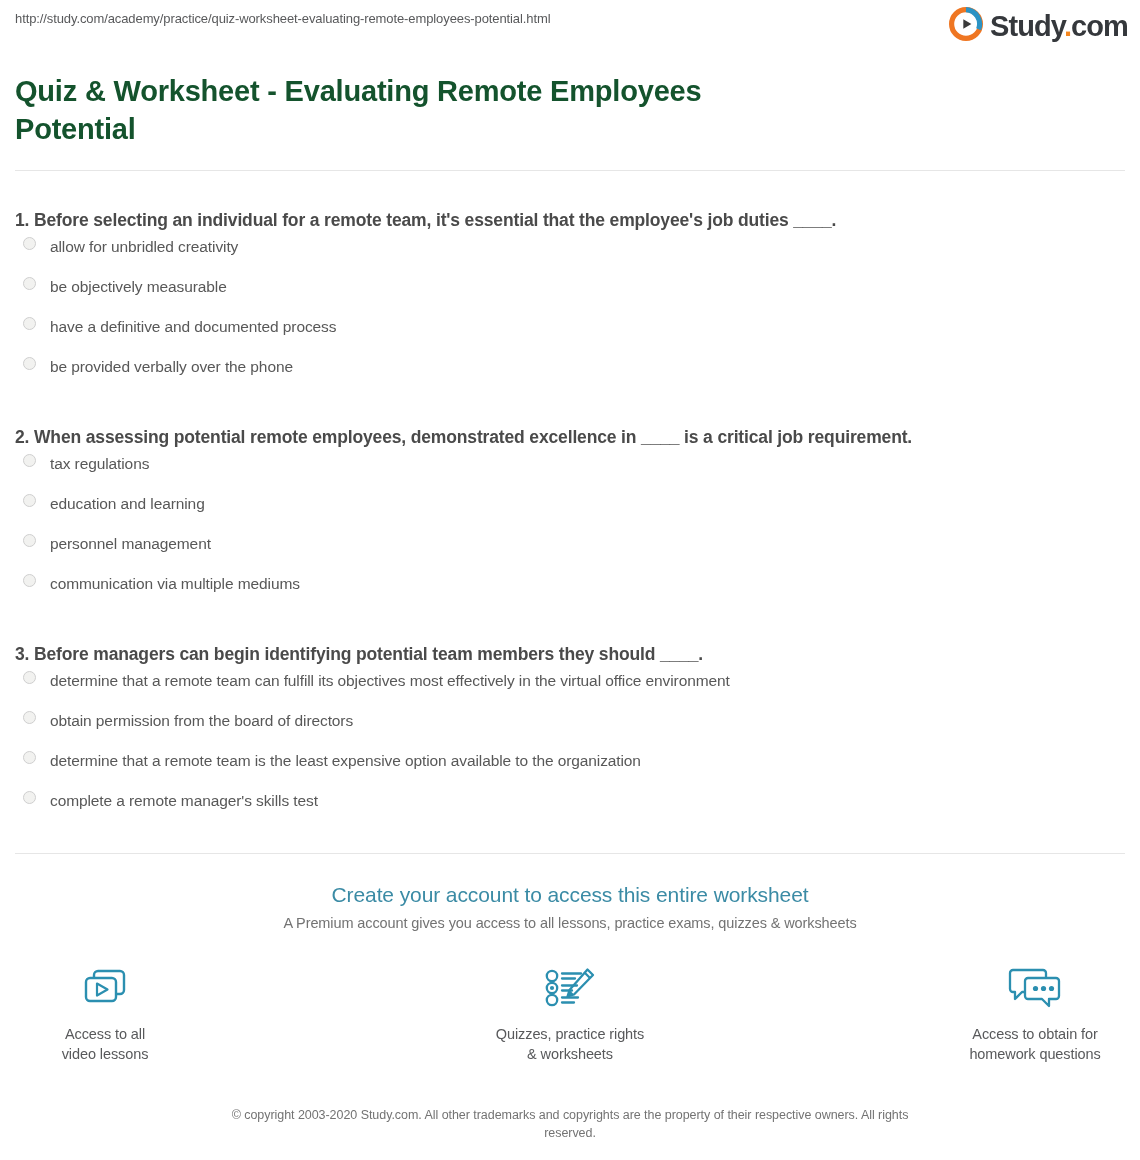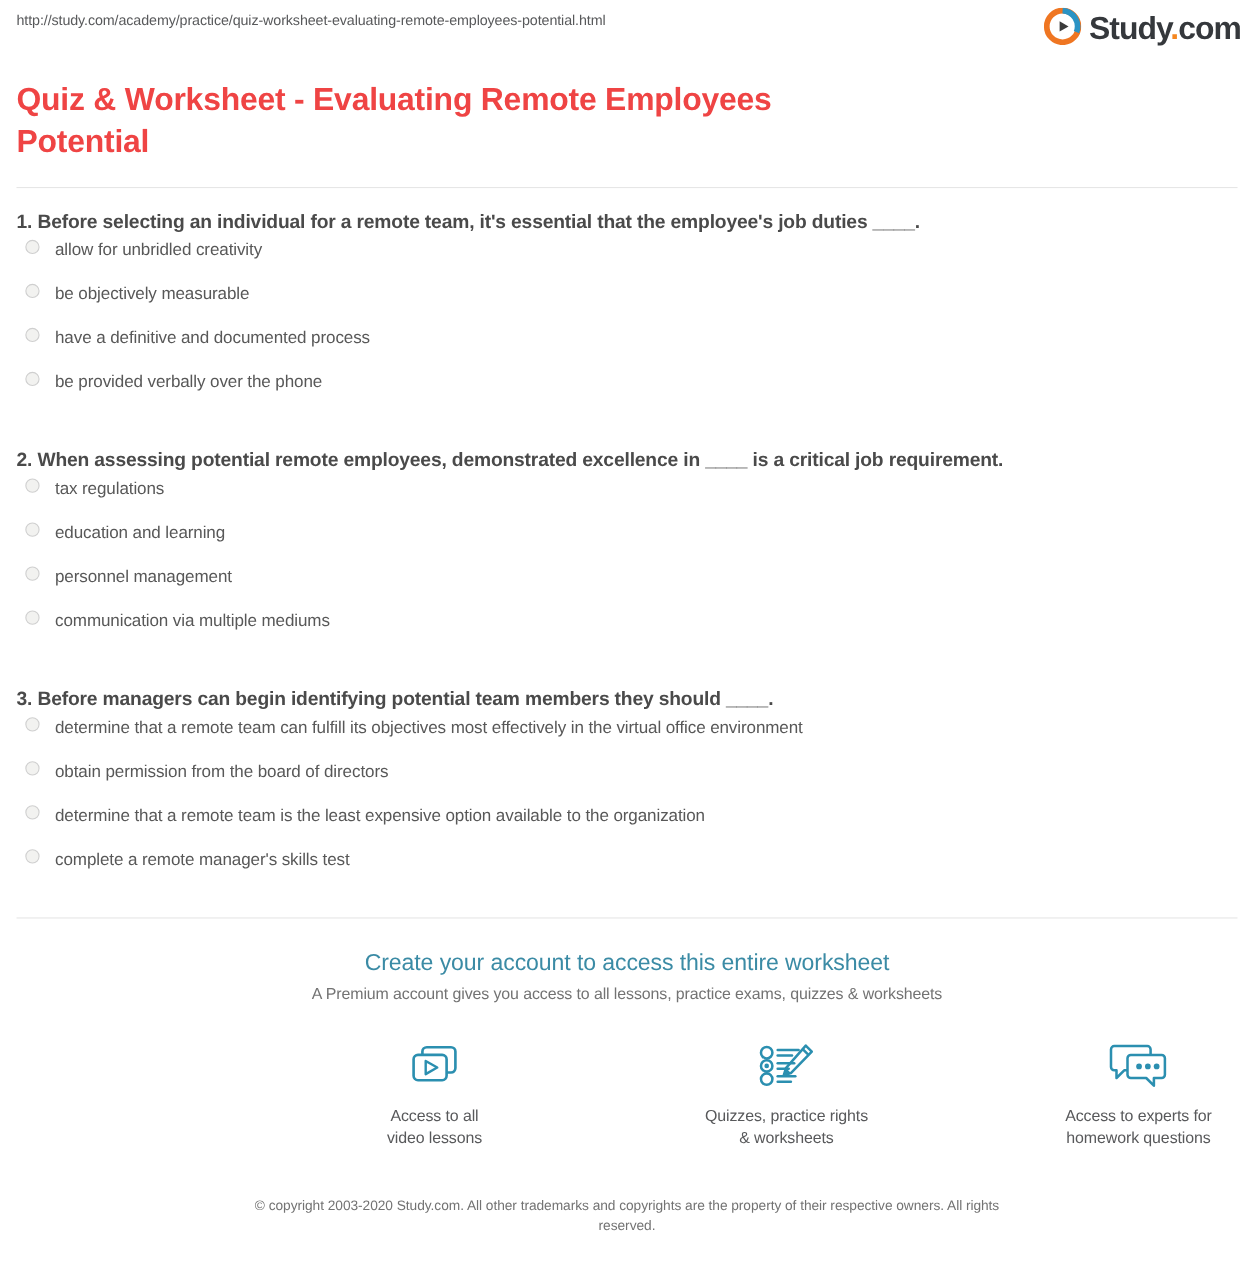--- a/index.html
+++ b/index.html
@@ -57,34 +57,34 @@
   .logo-text .dot { color: #f5871f; }
 
   
   .page {
     padding: 0 15px;
   }
   h1.title {
     font-size: 29px;
     line-height: 38px;
     font-weight: 700;
-    color: #ef4444;
+    color: #14532d;
     margin: 14px 0 0 0;
     max-width: 760px;
     letter-spacing: -0.2px;
   }
   .rule {
     border: 0;
     border-top: 1px solid #e6e6e6;
     margin: 22px 0 0 0;
   }
 
   
   .question-block { margin-top: 29px; }
-  .question-block.first { margin-top: 19px; }
+  .question-block.first { margin-top: 38px; }
   .qtext {
     font-size: 17.5px;
     font-weight: 700;
     color: #4a4a4a;
     line-height: 22px;
     letter-spacing: -0.15px;
     margin: 0 0 6px 0;
   }
   .options { margin: 0; padding: 0; list-style: none; }
   .option {
@@ -120,21 +120,21 @@
   }
   .cta-sub {
     font-size: 14.5px;
     color: #737373;
     margin: 7px 0 0 0;
     letter-spacing: -0.1px;
   }
   .perks {
     margin-top: 28px;
     display: flex;
-    justify-content: flex-end;
+    justify-content: space-between;
     gap: 140px;
   }
   .perk {
     width: 180px;
     display: flex;
     flex-direction: column;
     align-items: center;
   }
   .perk-icon {
     height: 58px;
@@ -302,21 +302,21 @@
         <div class="perk-icon">
           <svg width="58" height="48" viewBox="0 0 58 48" aria-hidden="true">
             <path d="M7 6 h30 a3 3 0 0 1 3 3 v16 a3 3 0 0 1 -3 3 h-21 l-7 7 v-7 h-2 a3 3 0 0 1 -3 -3 v-16 a3 3 0 0 1 3 -3 z" fill="#ffffff" stroke="#2b8fb0" stroke-width="2.3" stroke-linejoin="round"></path>
             <path d="M22 14 h28 a3 3 0 0 1 3 3 v15 a3 3 0 0 1 -3 3 h-7 l0 7 l-7 -7 h-14 a3 3 0 0 1 -3 -3 v-15 a3 3 0 0 1 3 -3 z" fill="#ffffff" stroke="#2b8fb0" stroke-width="2.3" stroke-linejoin="round"></path>
             <circle cx="29.5" cy="24.5" r="2.6" fill="#2b8fb0"></circle>
             <circle cx="37.5" cy="24.5" r="2.6" fill="#2b8fb0"></circle>
             <circle cx="45.5" cy="24.5" r="2.6" fill="#2b8fb0"></circle>
           </svg>
         </div>
         <div class="perk-label">
-          <span>Access to experts for</span><br>
+          <span>Access to obtain for</span><br>
           <span>homework questions</span>
         </div>
       </div>
 
     </div>
 
     <div class="copyright">© copyright 2003-2020 Study.com. All other trademarks and copyrights are the property of their respective owners. All rights reserved.</div>
   </div>
 
 </div>

